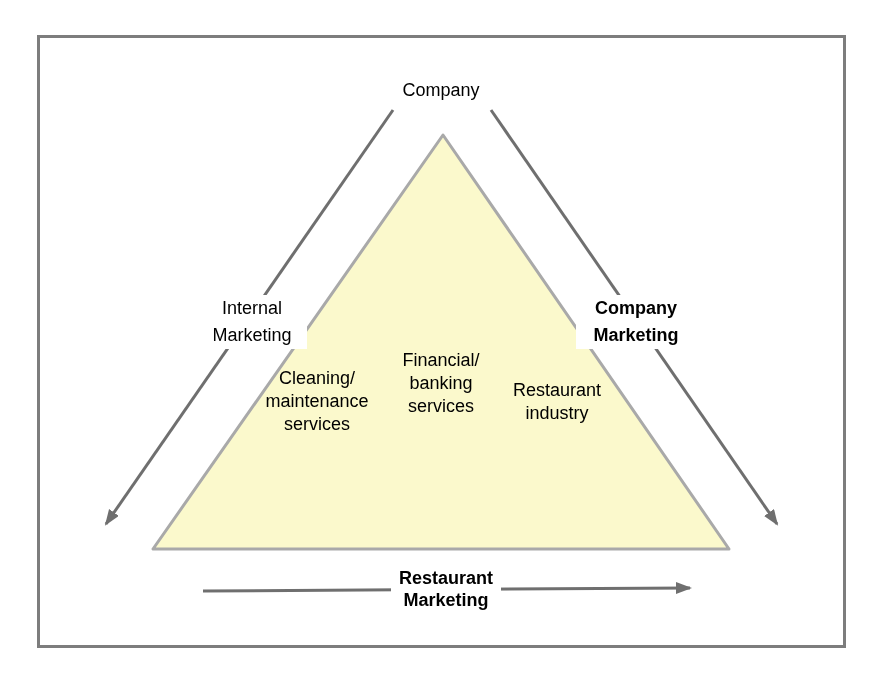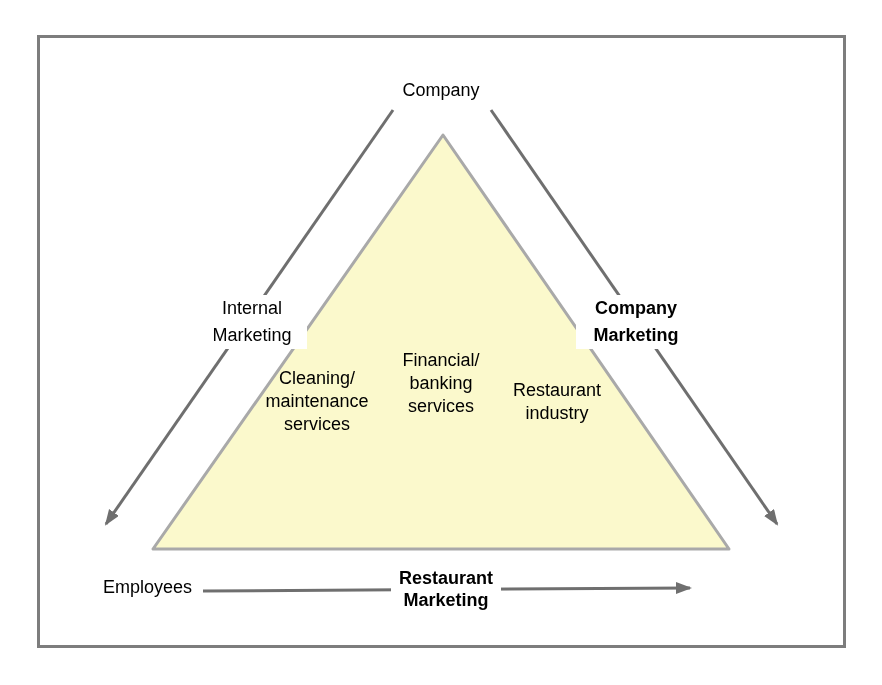--- a/index.html
+++ b/index.html
@@ -59,21 +59,20 @@
     <polygon points="443,135 153,549 729,549" style="fill:var(--triangle-fill);stroke:var(--triangle-border);stroke-width:3;stroke-linejoin:round;"></polygon>
 
     <line x1="393" y1="110" x2="106" y2="524" style="stroke:var(--arrow);stroke-width:3;" marker-end="url(#arrowhead)"></line>
 
     <line x1="491" y1="110" x2="777" y2="524" style="stroke:var(--arrow);stroke-width:3;" marker-end="url(#arrowhead)"></line>
 
     <line x1="203" y1="591" x2="690" y2="588" style="stroke:var(--arrow);stroke-width:3;" marker-end="url(#arrowhead)"></line>
   </svg>
 
   <div class="label" id="company">Company</div>
-  <div class="label" id="employees">Employees</div>
 
   <div class="label on-line" id="internal">Internal
 Marketing</div>
   <div class="label on-line bold" id="external">Company
 Marketing</div>
   <div class="label on-line bold" id="interactive">Restaurant
 Marketing</div>
 
   <div class="label" id="svc-cleaning">Cleaning/
 maintenance

